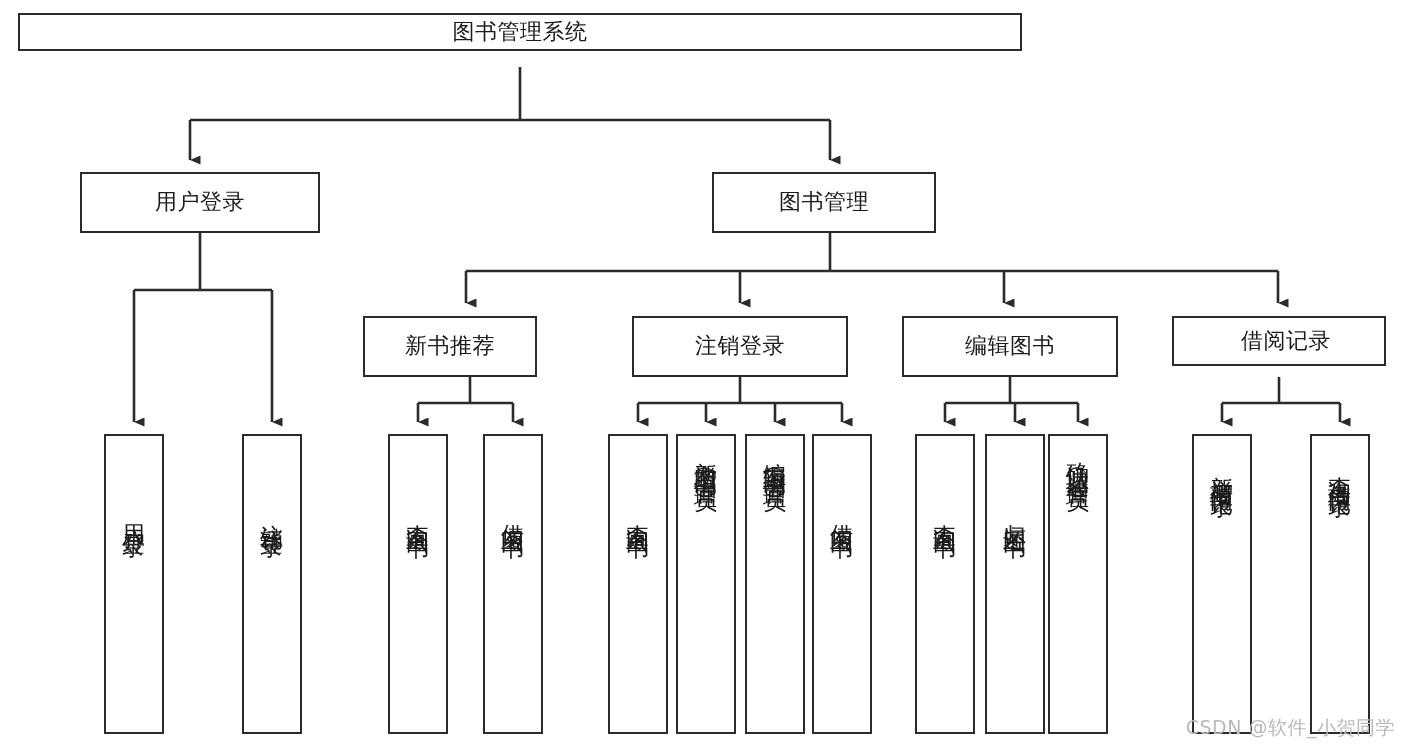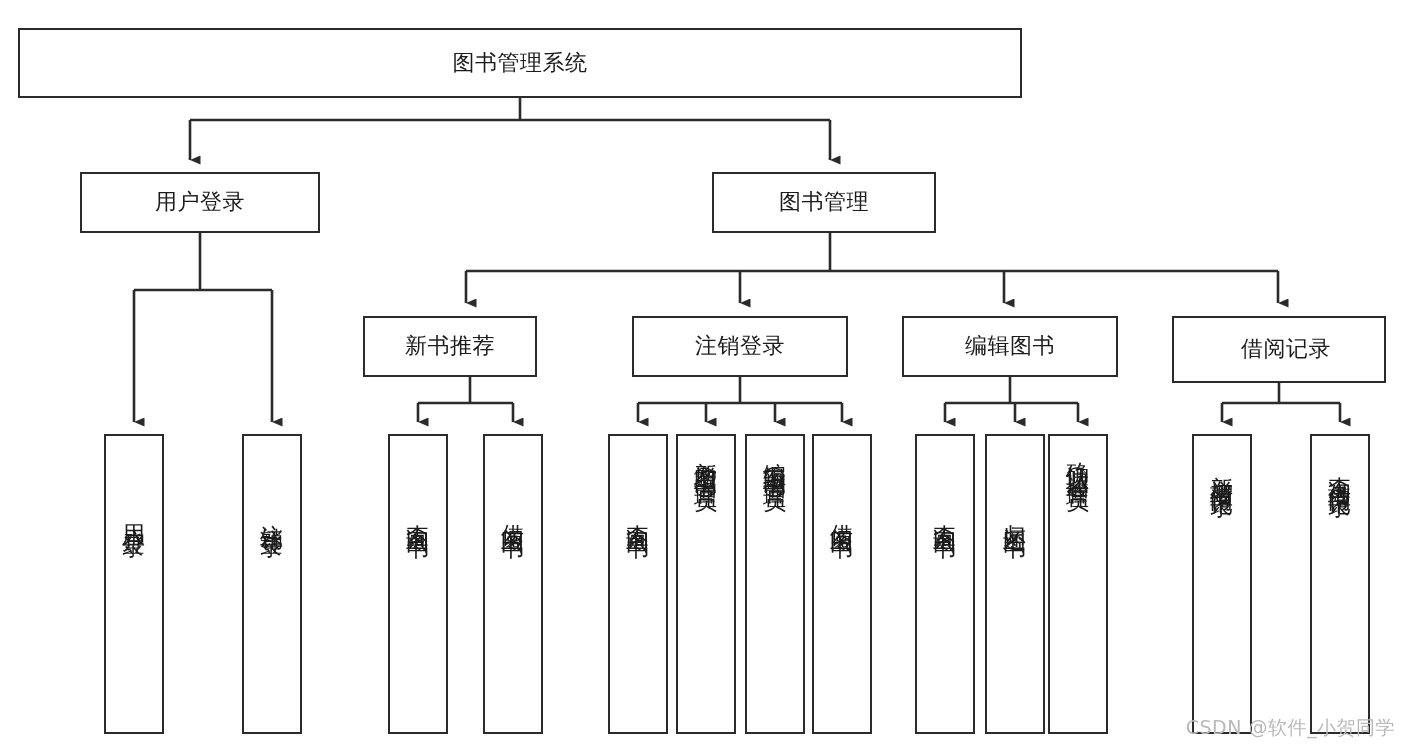--- a/index.html
+++ b/index.html
@@ -129,21 +129,21 @@
     </g>
 
     <g stroke="#2b2b2b" stroke-width="2.6" fill="none">
       <path d="M1279,377 L1279,403"></path>
       <path d="M1222,403 L1340,403"></path>
       <path d="M1222,403 L1222,422" marker-end="url(#arrowhead)"></path>
       <path d="M1340,403 L1340,422" marker-end="url(#arrowhead)"></path>
     </g>
   </svg>
 
-  <div class="node horizontal" style="left:18px; top:13px; width:1004px; height:70px;margin-top:15px;">
+  <div class="node horizontal" style="left:18px; top:13px; width:1004px; height:38px;">
     <span class="node-label">图书管理系统</span>
   </div>
 
   <div class="node horizontal" style="left:80px; top:172px; width:240px; height:61px;">
     <span class="node-label">用户登录</span>
   </div>
 
   <div class="node horizontal" style="left:712px; top:172px; width:224px; height:61px;">
     <span class="node-label">图书管理</span>
   </div>
@@ -153,21 +153,21 @@
   </div>
 
   <div class="node horizontal" style="left:632px; top:316px; width:216px; height:61px;">
     <span class="node-label">注销登录</span>
   </div>
 
   <div class="node horizontal" style="left:902px; top:316px; width:216px; height:61px;">
     <span class="node-label">编辑图书</span>
   </div>
 
-  <div class="node horizontal" style="left:1172px; top:316px; width:214px; height:67px;padding-left:14px;">
+  <div class="node horizontal" style="left:1172px; top:316px; width:214px; height:50px;padding-left:14px;">
     <span class="node-label">借阅记录</span>
   </div>
 
   <div class="node vertical" style="left:104px; top:434px; width:60px; height:300px; padding-top:70px;">
     <span class="node-label">用户登录</span>
   </div>
 
   <div class="node vertical" style="left:242px; top:434px; width:60px; height:300px; padding-top:70px;">
     <span class="node-label">注销登录</span>
   </div>

